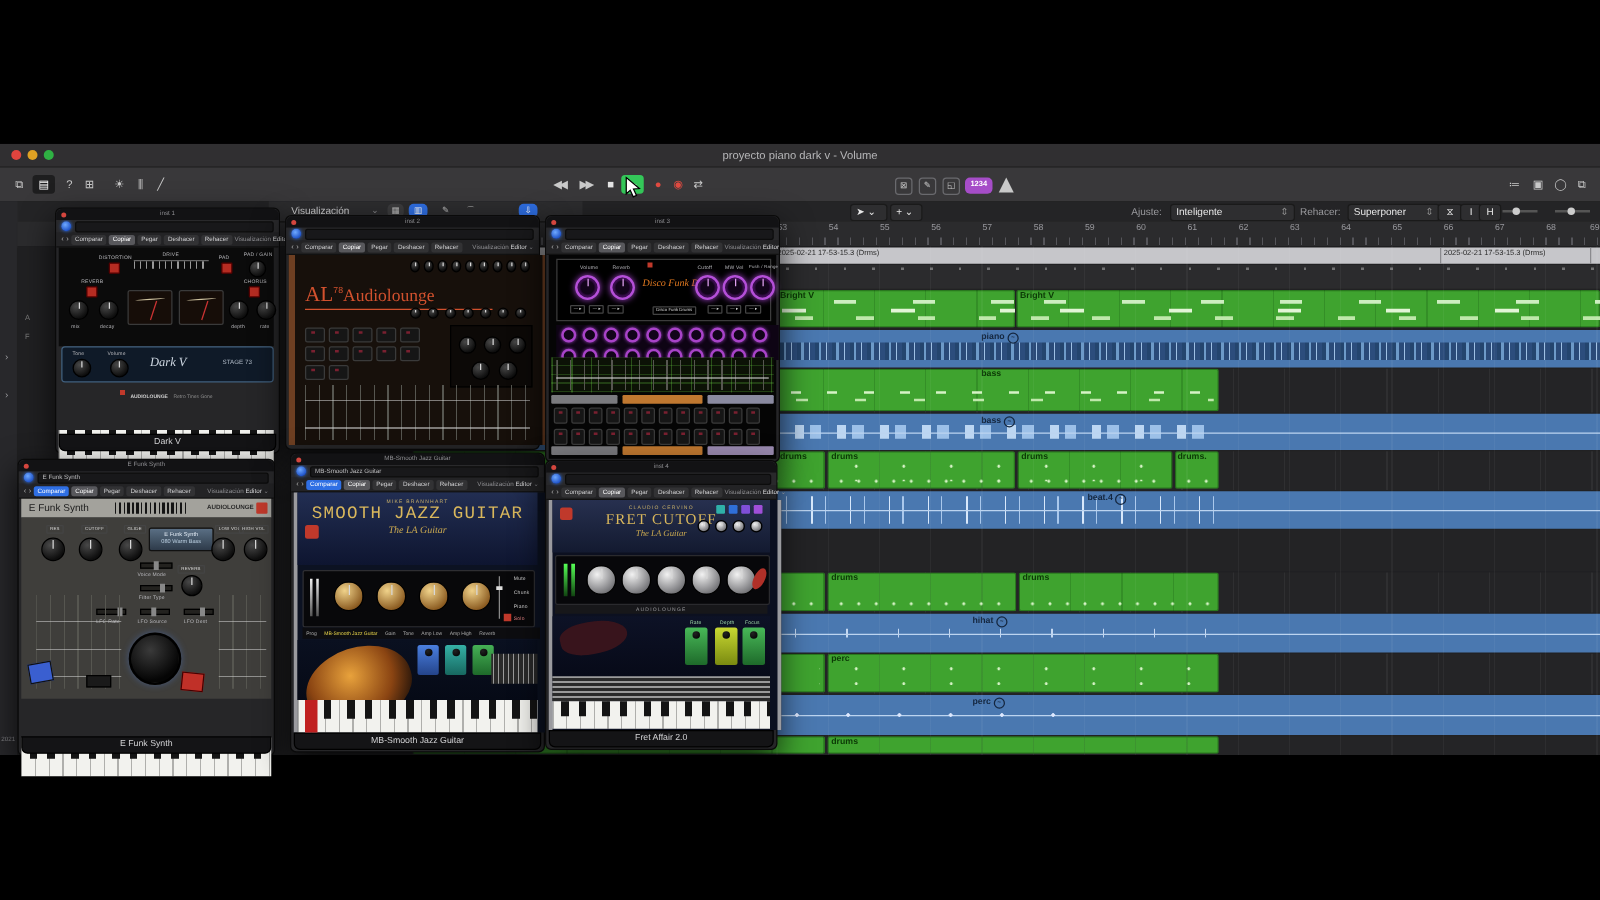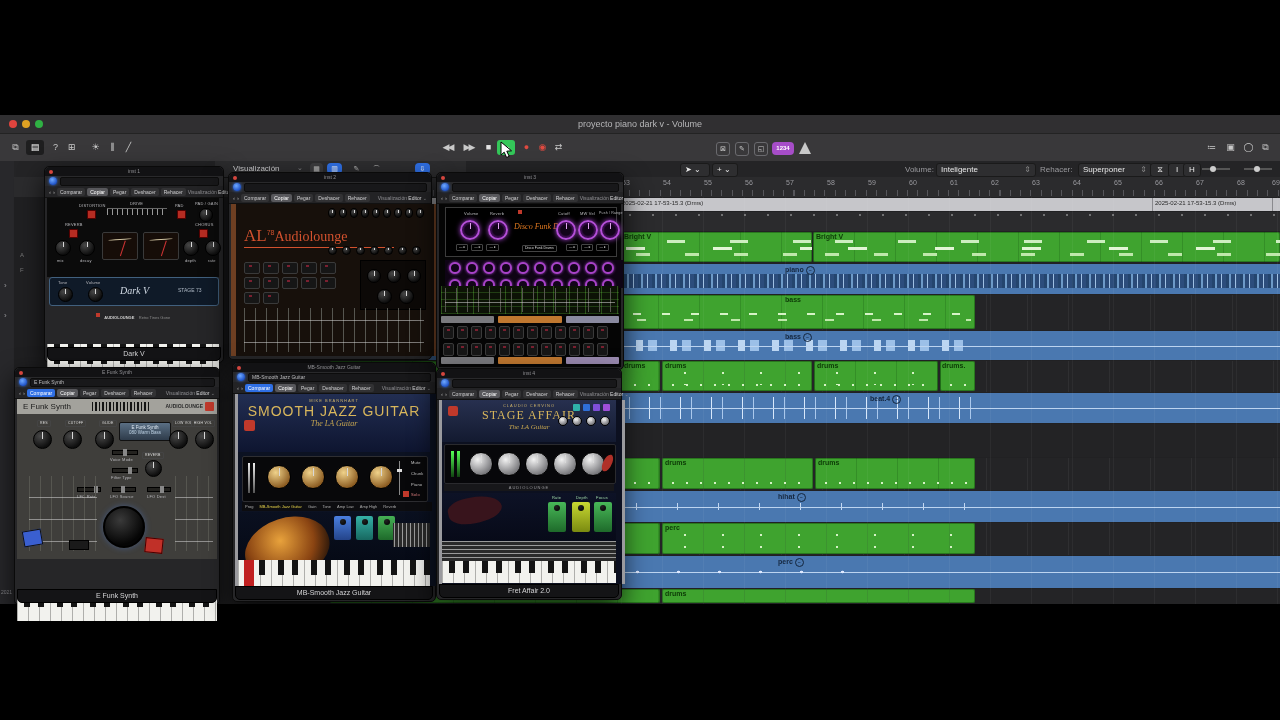--- a/index.html
+++ b/index.html
@@ -163,21 +163,21 @@
 
     <div class="abs tbtn" style="left:1204px">≔</div>
     <div class="abs tbtn" style="left:1223px">▣</div>
     <div class="abs tbtn" style="left:1241px">◯</div>
     <div class="abs tbtn" style="left:1258px">⧉</div>
   </div>
 
   <div class="abs strip2">
     <div class="abs drop" style="left:680px;width:20px">➤ ⌄</div>
     <div class="abs drop" style="left:712px;width:16px">+ ⌄</div>
-    <span class="abs" style="left:905px;top:4px;font-size:8px;color:#9a9a9e">Volume:</span>
+    <span class="abs" style="left:905px;top:4px;font-size:8px;color:#9a9a9e">Ajuste:</span>
     <div class="abs drop" style="left:936px;width:90px"><span>Inteligente</span> <span style="float:right;color:#888">⇕</span></div>
     <span class="abs" style="left:1040px;top:4px;font-size:8px;color:#9a9a9e">Rehacer:</span>
     <div class="abs drop" style="left:1078px;width:64px"><span>Superponer</span> <span style="float:right;color:#888">⇕</span></div>
     <div class="abs drop" style="left:1150px;width:10px;text-align:center">⧖</div>
     <div class="abs drop" style="left:1168px;width:8px;text-align:center">I</div>
     <div class="abs drop" style="left:1183px;width:8px;text-align:center">H</div>
     <div class="abs" style="left:1202px;top:7px;width:28px;height:2px;background:#555">
         <div style="position:absolute;left:8px;top:-2px;width:6px;height:6px;border-radius:50%;background:#ccc"></div>
       </div>
     <div class="abs" style="left:1244px;top:7px;width:28px;height:2px;background:#555">
@@ -553,21 +553,21 @@
       <span class="pbtn blue">Comparar</span>
       <span class="pbtn hl">Copiar</span>
       <span class="pbtn">Pegar</span>
       <span class="pbtn">Deshacer</span>
       <span class="pbtn">Rehacer</span>
       <span class="pview"><span>Visualización</span> <b>Editor</b> ⌄</span>
     </div>
     <div class="abs" style="left:2px;top:31px;width:198px;height:192px;background:#0c1222;border-left:3px solid #9a9a9e;border-right:3px solid #9a9a9e">
       <div class="abs" style="left:0;top:0;width:192px;height:58px;background:linear-gradient(180deg,#222e52,#0e1530);text-align:center">
         <div style="margin-top:4px;font-size:4px;letter-spacing:1px;color:#c9b06a">MIKE BRANNHART</div>
-        <div style="font-family:Liberation Sans, sans-serif;font-size:14px;color:#d9b75c;letter-spacing:1px">SMOOTH JAZZ GUITAR</div>
+        <div style="font-family:Liberation Mono, monospace;font-size:14px;color:#d9b75c;letter-spacing:1px">SMOOTH JAZZ GUITAR</div>
         <div style="font-family:'Liberation Serif',serif;font-style:italic;font-size:8px;color:#c9a850">The LA Guitar</div>
         <div class="abs" style="left:6px;top:26px;width:11px;height:11px;background:#c0392b;border-radius:2px"></div>
       </div>
       <div class="abs" style="left:4px;top:62px;width:184px;height:44px;background:#08080a;border:1px solid #2e2e32;border-radius:2px">
         <div class="abs" style="left:5px;top:6px;width:2px;height:30px;background:linear-gradient(180deg,#eee,#555)"></div>
         <div class="abs" style="left:10px;top:6px;width:2px;height:30px;background:linear-gradient(180deg,#eee,#555)"></div>
         <div class="knob kgold" style="position:absolute;left:24px;top:8px;width:22px;height:22px"></div>
         <div class="knob kgold" style="position:absolute;left:58px;top:8px;width:22px;height:22px"></div>
         <div class="knob kgold" style="position:absolute;left:92px;top:8px;width:22px;height:22px"></div>
         <div class="knob kgold" style="position:absolute;left:126px;top:8px;width:22px;height:22px"></div>
@@ -721,21 +721,21 @@
       <span class="pbtn">Comparar</span>
       <span class="pbtn hl">Copiar</span>
       <span class="pbtn">Pegar</span>
       <span class="pbtn">Deshacer</span>
       <span class="pbtn">Rehacer</span>
       <span class="pview"><span>Visualización</span> <b>Editor</b> ⌄</span>
     </div>
     <div class="abs" style="left:2px;top:31px;width:180px;height:184px;background:#0c1020;border-left:3px solid #9a9a9e;border-right:3px solid #9a9a9e">
       <div class="abs" style="left:0;top:0;width:174px;height:42px;background:linear-gradient(180deg,#27304f,#131a30);text-align:center">
         <div style="margin-top:3px;font-size:4px;letter-spacing:1px;color:#c9b06a">CLAUDIO CERVINO</div>
-        <div style="font-family:'Liberation Serif',serif;font-size:12px;color:#d9b75c;letter-spacing:1px">STAGE AFFAIR</div>
+        <div style="font-family:'Liberation Serif',serif;font-size:12px;color:#d9b75c;letter-spacing:1px">FRET CUTOFF</div>
         <div style="font-family:'Liberation Serif',serif;font-style:italic;font-size:7px;color:#c9a850">The LA Guitar</div>
         <div class="abs" style="left:6px;top:6px;width:10px;height:10px;background:#c0392b;border-radius:2px"></div>
         <div class="abs" style="right:6px;top:4px;display:flex;gap:3px">
           <div style="width:7px;height:7px;background:#2fb0a8;border-radius:1px"></div>
           <div style="width:7px;height:7px;background:#2f6fd8;border-radius:1px"></div>
           <div style="width:7px;height:7px;background:#7f4fd8;border-radius:1px"></div>
           <div style="width:7px;height:7px;background:#9f4fd8;border-radius:1px"></div>
         </div>
         <div class="abs" style="right:6px;top:16px;display:flex;gap:4px">
           <div class="knob ksilver" style="width:8px;height:8px"></div>

